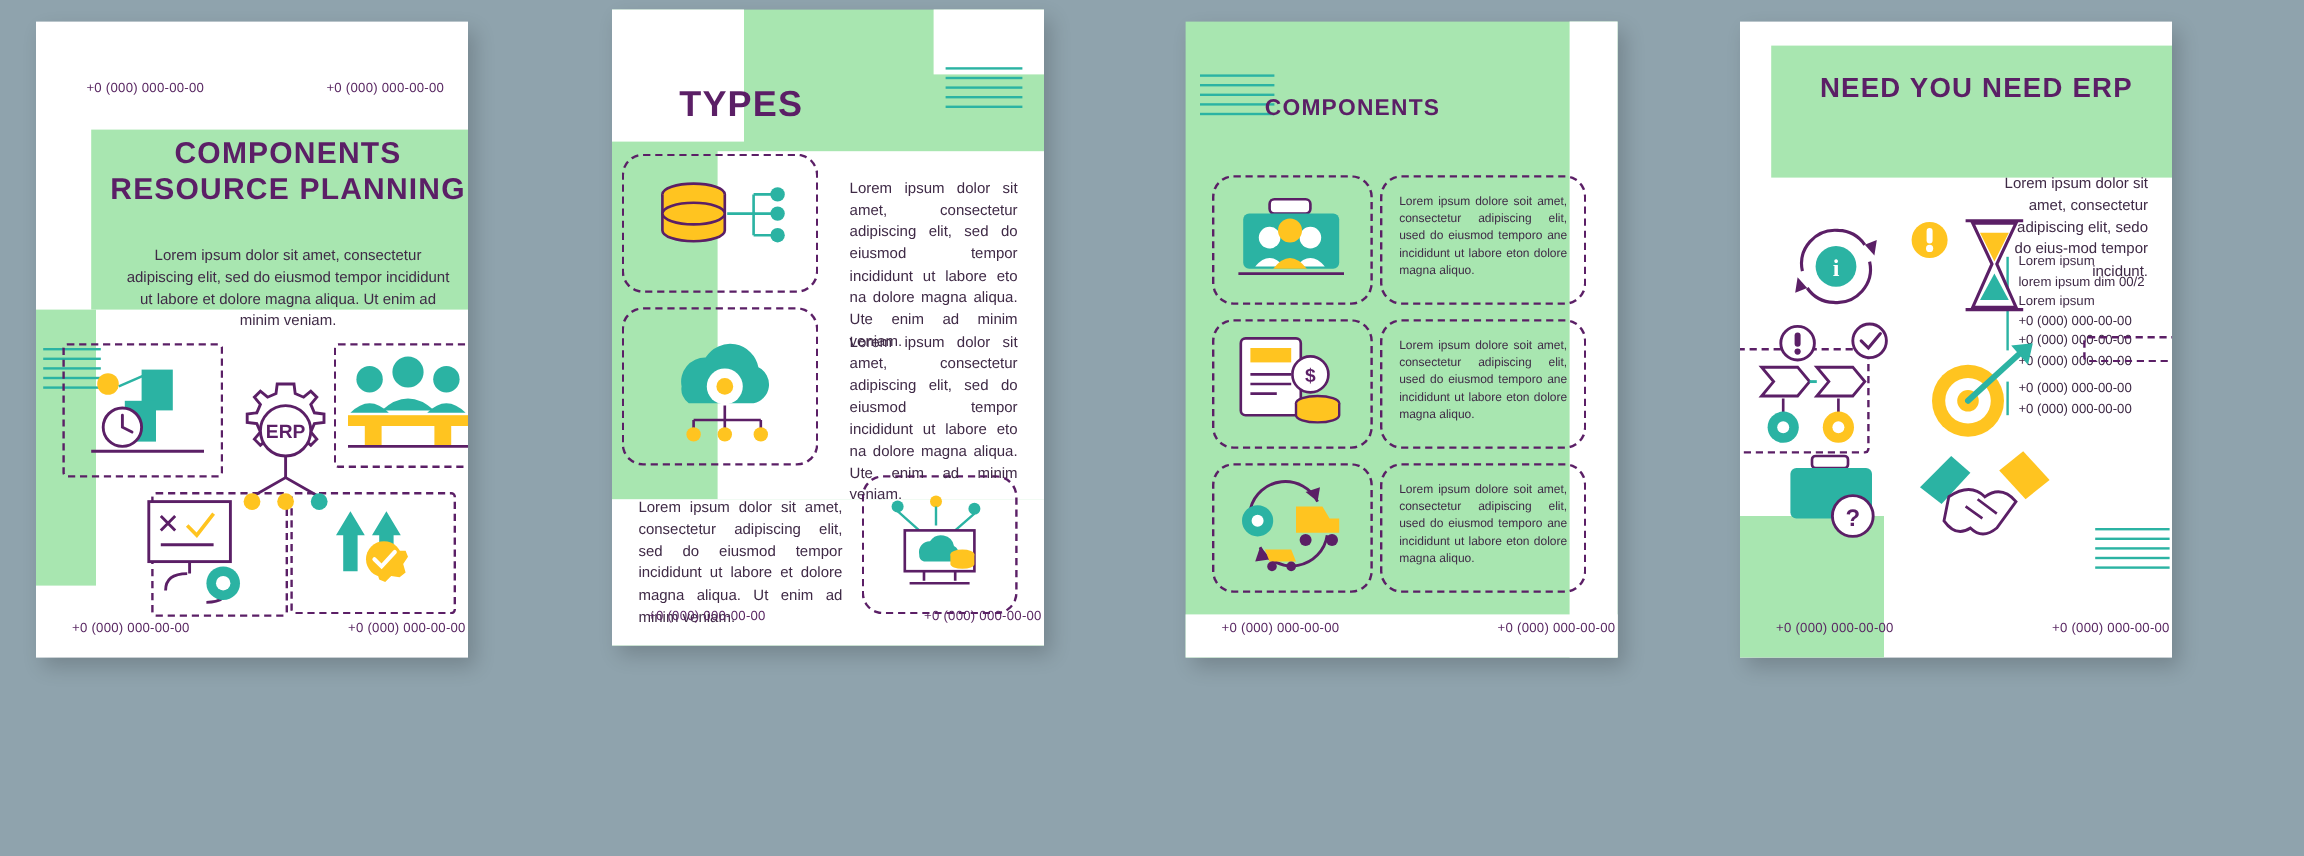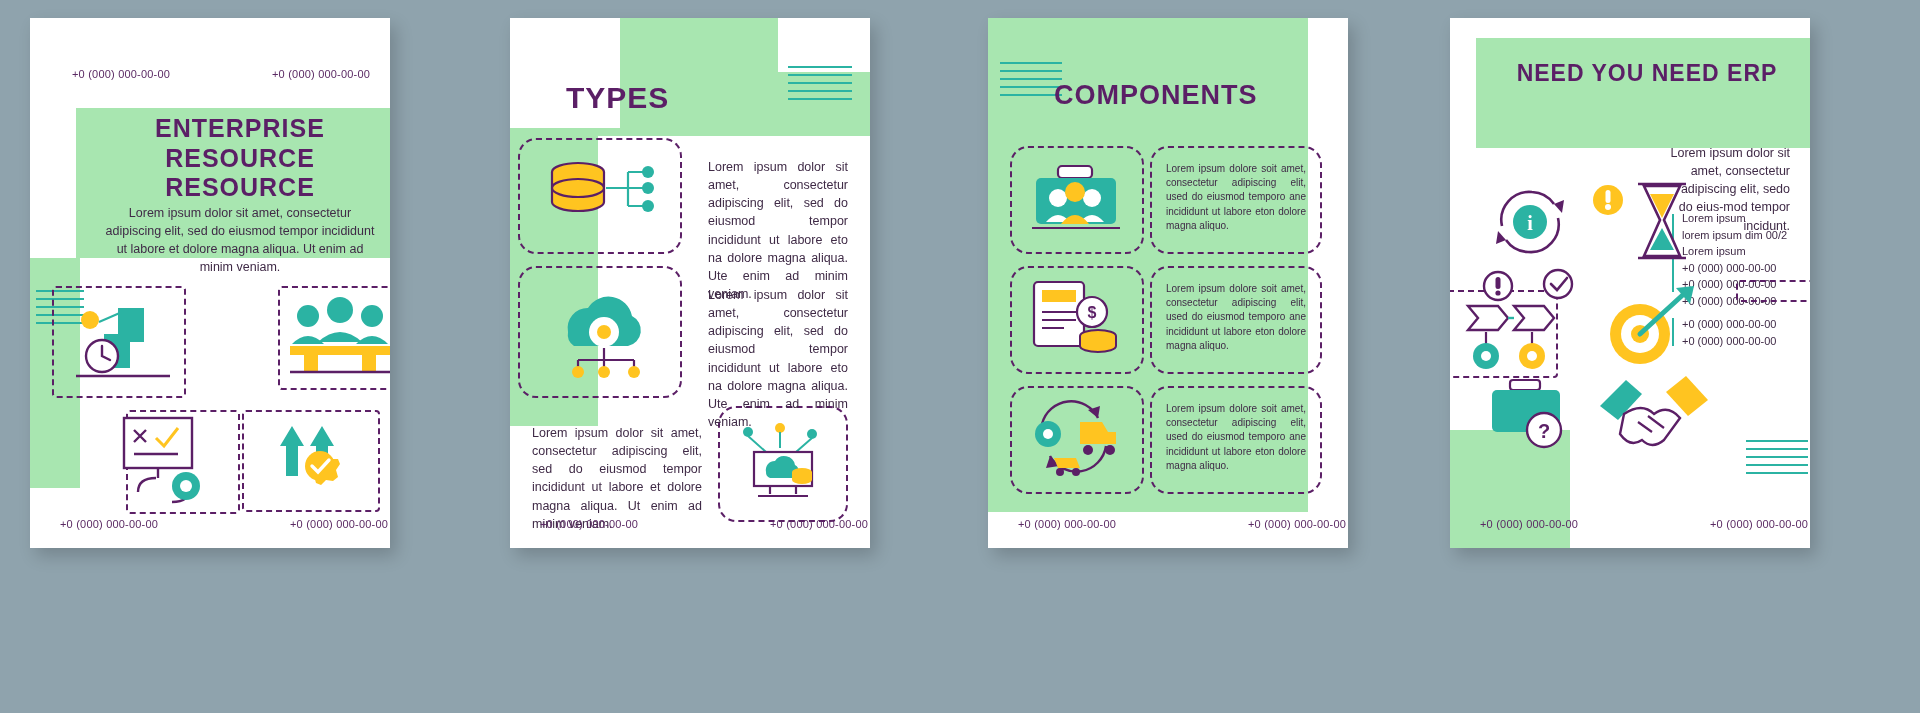--- a/index.html
+++ b/index.html
@@ -108,21 +108,21 @@
 
   <div class="page" style="left:30px; top:18px; width:360px; height:530px;">
 
     <div style="position:absolute; left:46px; top:90px; width:330px; height:150px; background:#a8e6b0;"></div>
 
     <div style="position:absolute; left:-20px; top:240px; width:70px; height:230px; background:#a8e6b0;"></div>
 
     <div class="phone" style="left:42px; top:50px; font-size:11px;">+0 (000) 000-00-00</div>
     <div class="phone" style="left:242px; top:50px; font-size:11px;">+0 (000) 000-00-00</div>
 
-    <div class="title" style="left:60px; top:96px; width:300px; font-size:25px; text-align:center;">ENTERPRISE RESOURCE RESOURCE</div>
+    <div class="title" style="left:60px; top:96px; width:300px; font-size:25px; text-align:center;">COMPONENTS RESOURCE PLANNING</div>
 
     <div class="body-text" style="left:70px; top:186px; width:280px; text-align:center;">Lorem ipsum dolor sit amet, consectetur adipiscing elit, sed do eiusmod tempor incididunt ut labore et dolore magna aliqua. Ut enim ad minim veniam.</div>
 
     <div class="lines" style="left:6px; top:272px; width:48px;">
       <i style="width:48px"></i>
         <i style="width:48px"></i>
         <i style="width:48px"></i>
         <i style="width:48px"></i>
         <i style="width:48px"></i>
     </div>
@@ -137,20 +137,34 @@
         <circle cx="16" cy="16" r="9" fill="#ffc420"></circle>
         <path d="M25 18 L48 8" stroke="#2bb3a3" stroke-width="2"></path>
         <rect x="44" y="4" width="26" height="34" fill="#2bb3a3"></rect>
         <rect x="30" y="30" width="26" height="34" fill="#2bb3a3"></rect>
         <circle cx="28" cy="52" r="16" fill="#fff" stroke="#5b1f66" stroke-width="2.4"></circle>
         <path d="M28 42 L28 52 L36 56" stroke="#5b1f66" stroke-width="2.4" fill="none" stroke-linecap="round"></path>
         <path d="M2 72 L96 72" stroke="#5b1f66" stroke-width="2.4"></path>
       </svg>
     </div>
 
+    <div class="icon-box" style="left:160px; top:296px;">
+      <svg width="96" height="120" viewBox="0 0 96 120">
+        <g stroke="#5b1f66" stroke-width="2.4" fill="none">
+          <path d="M48 6 l7 0 1 8 7 3 6-5 5 5 -5 6 3 7 8 1 0 7 -8 1 -3 7 5 6 -5 5 -6 -5 -7 3 -1 8 -7 0 -7 0 -1 -8 -7 -3 -6 5 -5 -5 5 -6 -3 -7 -8 -1 0 -7 8 -1 3 -7 -5 -6 5 -5 6 5 7 -3 1 -8 7 0z"></path>
+          <circle cx="48" cy="45" r="21" fill="#fff"></circle>
+        </g>
+        <text x="48" y="51" font-family="Liberation Sans, sans-serif" font-size="16" font-weight="bold" fill="#5b1f66" text-anchor="middle">ERP</text>
+        <path d="M48 66 L48 84" stroke="#5b1f66" stroke-width="2.4"></path>
+        <path d="M20 100 L48 84 L76 100" stroke="#5b1f66" stroke-width="2.4" fill="none"></path>
+        <circle cx="20" cy="104" r="7" fill="#ffc420"></circle>
+        <circle cx="48" cy="104" r="7" fill="#ffc420"></circle>
+        <circle cx="76" cy="104" r="7" fill="#2bb3a3"></circle>
+      </svg>
+    </div>
 
     <div class="icon-box" style="left:258px; top:278px;">
       <svg width="104" height="82" viewBox="0 0 104 82">
         <circle cx="20" cy="20" r="11" fill="#2bb3a3"></circle>
         <circle cx="52" cy="14" r="13" fill="#2bb3a3"></circle>
         <circle cx="84" cy="20" r="11" fill="#2bb3a3"></circle>
         <path d="M4 48 q16 -16 32 0z" fill="#2bb3a3"></path>
         <path d="M30 46 q22 -20 44 0z" fill="#2bb3a3"></path>
         <path d="M68 48 q16 -16 32 0z" fill="#2bb3a3"></path>
         <rect x="2" y="50" width="100" height="9" fill="#ffc420"></rect>
@@ -185,21 +199,21 @@
           <circle cx="26" cy="14" r="15" fill="#ffc420"></circle>
           <path d="M18 14 L24 20 L35 8" stroke="#fff" stroke-width="3.4" fill="none" stroke-linecap="round"></path>
         </g>
       </svg>
     </div>
 
     <div class="phone" style="left:30px; top:500px; font-size:11px;">+0 (000) 000-00-00</div>
     <div class="phone" style="left:260px; top:500px; font-size:11px;">+0 (000) 000-00-00</div>
   </div>
 
-  <div class="page" style="left:510px; top:18px; width:360px; height:530px; background:#a8e6b0;">
+  <div class="page" style="left:510px; top:8px; width:360px; height:530px; background:#a8e6b0;">
 
     <div style="position:absolute; left:-10px; top:-10px; width:120px; height:120px; background:#ffffff;"></div>
     <div style="position:absolute; left:268px; top:-10px; width:110px; height:64px; background:#ffffff;"></div>
     <div style="position:absolute; left:88px; top:118px; width:290px; height:290px; background:#ffffff;"></div>
     <div style="position:absolute; left:-10px; top:408px; width:380px; height:132px; background:#ffffff;"></div>
 
     <div class="title" style="left:56px; top:62px; width:180px; font-size:30px;">TYPES</div>
 
     <div class="lines" style="left:278px; top:48px;">
       <i style="width:64px"></i>
@@ -265,21 +279,21 @@
     <div style="position:absolute; left:-10px; top:494px; width:380px; height:50px; background:#ffffff;"></div>
 
     <div class="lines" style="left:12px; top:44px;">
       <i style="width:62px"></i>
         <i style="width:62px"></i>
         <i style="width:62px"></i>
         <i style="width:62px"></i>
         <i style="width:62px"></i>
     </div>
 
-    <div class="title" style="left:66px; top:62px; width:280px; font-size:27px;">COMPONENTS</div>
+    <div class="title" style="left:66px; top:62px; width:280px; font-size:19px;">COMPONENTS</div>
 
     <div class="dashed" style="left:22px; top:128px; width:130px; height:104px;"></div>
     <div class="dashed" style="left:162px; top:128px; width:168px; height:104px;"></div>
     <div class="icon-box" style="left:40px; top:146px;">
       <svg width="96" height="70" viewBox="0 0 96 70">
         <rect x="30" y="2" width="34" height="12" rx="4" fill="#fff" stroke="#5b1f66" stroke-width="2.2"></rect>
         <rect x="8" y="14" width="80" height="46" rx="5" fill="#2bb3a3"></rect>
         <circle cx="30" cy="34" r="9" fill="#fff"></circle>
         <circle cx="64" cy="34" r="9" fill="#fff"></circle>
         <circle cx="47" cy="28" r="10" fill="#ffc420"></circle>

